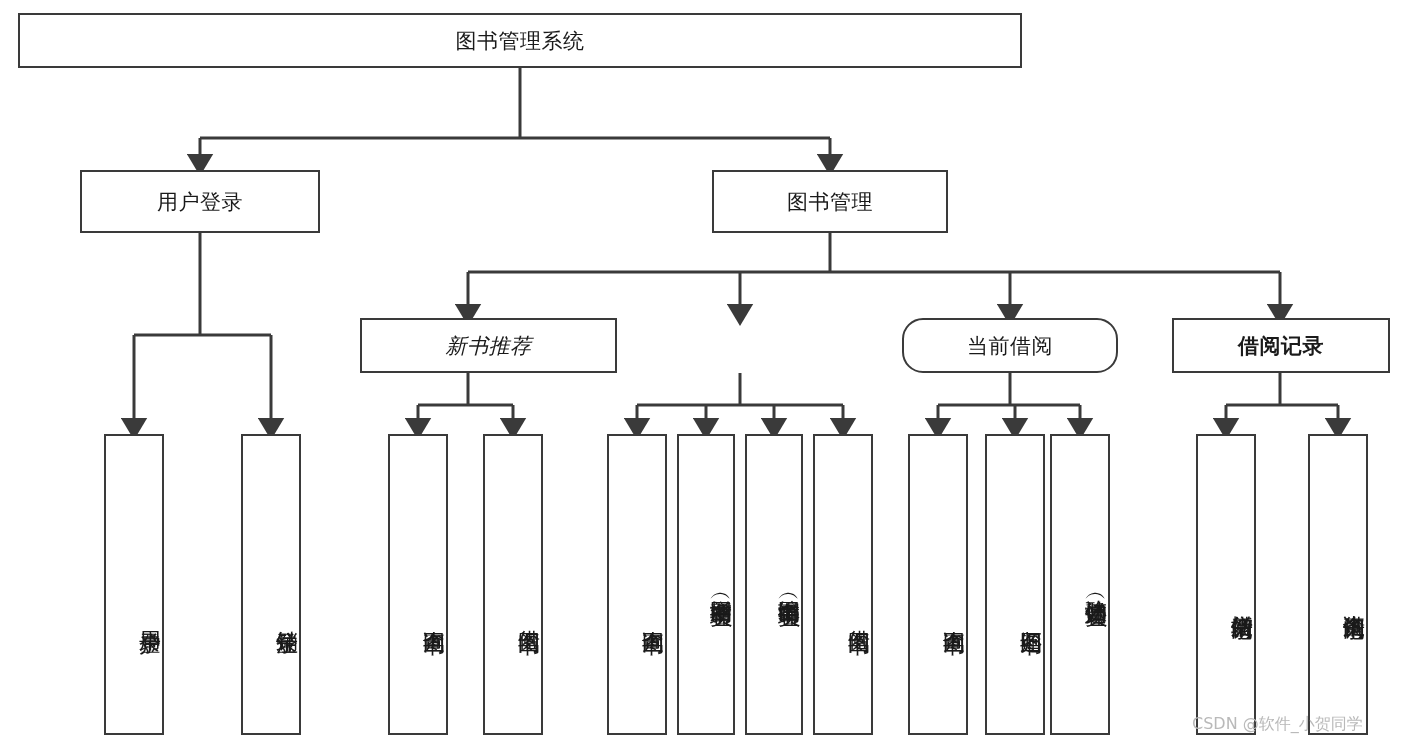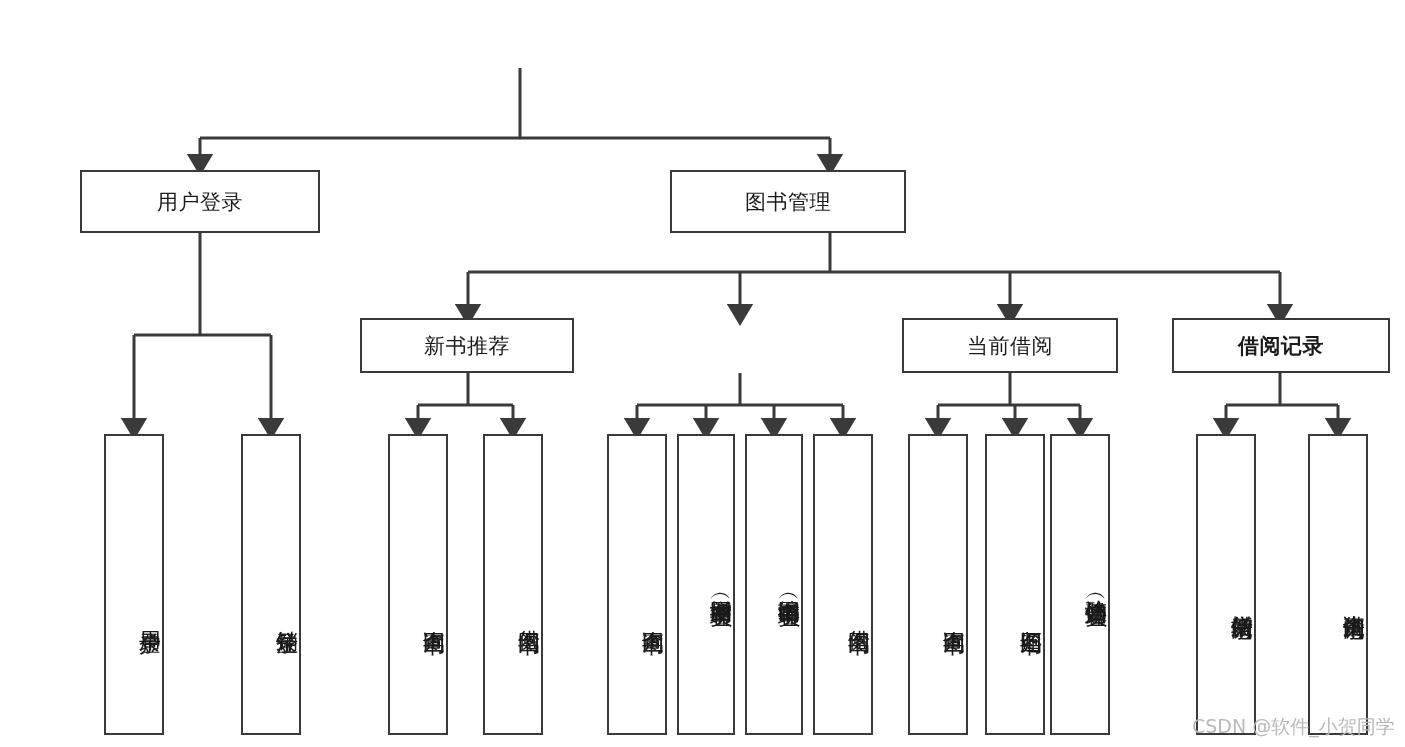--- a/index.html
+++ b/index.html
@@ -55,21 +55,21 @@
   .node.vertical.pad-top-md {
     padding-top: 30px;
   }
   .node.vertical.pad-top-xs {
     padding-top: 4px;
   }
   .watermark {
     position: absolute;
     left: 1192px;
     top: 714px;
-    font-size: 19px;
+    font-size: 16px;
     color: #b9b9b9;
     white-space: nowrap;
     z-index: 3;
     font-family: "DejaVu Sans", "Liberation Sans", sans-serif;
   }
 </style>
 </head>
 <body>
 
 <div id="canvas">
@@ -117,26 +117,27 @@
       <path d="M1015,405 L1015,422" marker-end="url(#arrow)"></path>
       <path d="M1080,405 L1080,422" marker-end="url(#arrow)"></path>
 
       <path d="M1280,373 L1280,405"></path>
       <path d="M1226,405 L1338,405"></path>
       <path d="M1226,405 L1226,422" marker-end="url(#arrow)"></path>
       <path d="M1338,405 L1338,422" marker-end="url(#arrow)"></path>
     </g>
   </svg>
 
+  <div class="node horizontal" style="left:18px; top:13px; width:1004px; height:55px;">图书管理系统</div>
 
   <div class="node horizontal" style="left:80px; top:170px; width:240px; height:63px;">用户登录</div>
-  <div class="node horizontal" style="left:670px; top:170px; width:236px; height:63px;">图书管理</div>
+  <div class="node horizontal" style="left:712px; top:170px; width:236px; height:63px;">图书管理</div>
 
-  <div class="node horizontal" style="left:360px; top:318px; width:214px; height:55px;">新书推荐</div>
-  <div class="node horizontal" style="left:902px; top:318px; width:216px; height:55px;">当前借阅</div>
+  <div class="node horizontal" style="left:360px; top:318px; width:257px; height:55px;font-style:italic;">新书推荐</div>
+  <div class="node horizontal" style="left:902px; top:318px; width:216px; height:55px;border-radius:21px;">当前借阅</div>
   <div class="node horizontal" style="left:1172px; top:318px; width:218px; height:55px;font-weight:bold;">借阅记录</div>
 
   <div class="node vertical pad-top-lg" style="left:104px; top:434px; width:60px; height:301px;">用户登录</div>
   <div class="node vertical pad-top-lg" style="left:241px; top:434px; width:60px; height:301px;">注销登录</div>
 
   <div class="node vertical pad-top-lg" style="left:388px; top:434px; width:60px; height:301px;">查询图书</div>
   <div class="node vertical pad-top-lg" style="left:483px; top:434px; width:60px; height:301px;">借阅图书</div>
 
   <div class="node vertical pad-top-lg" style="left:607px; top:434px; width:60px; height:301px;">查询图书</div>
   <div class="node vertical pad-top-xs" style="left:677px; top:434px; width:58px; height:301px;">新增图书（管理员）</div>

